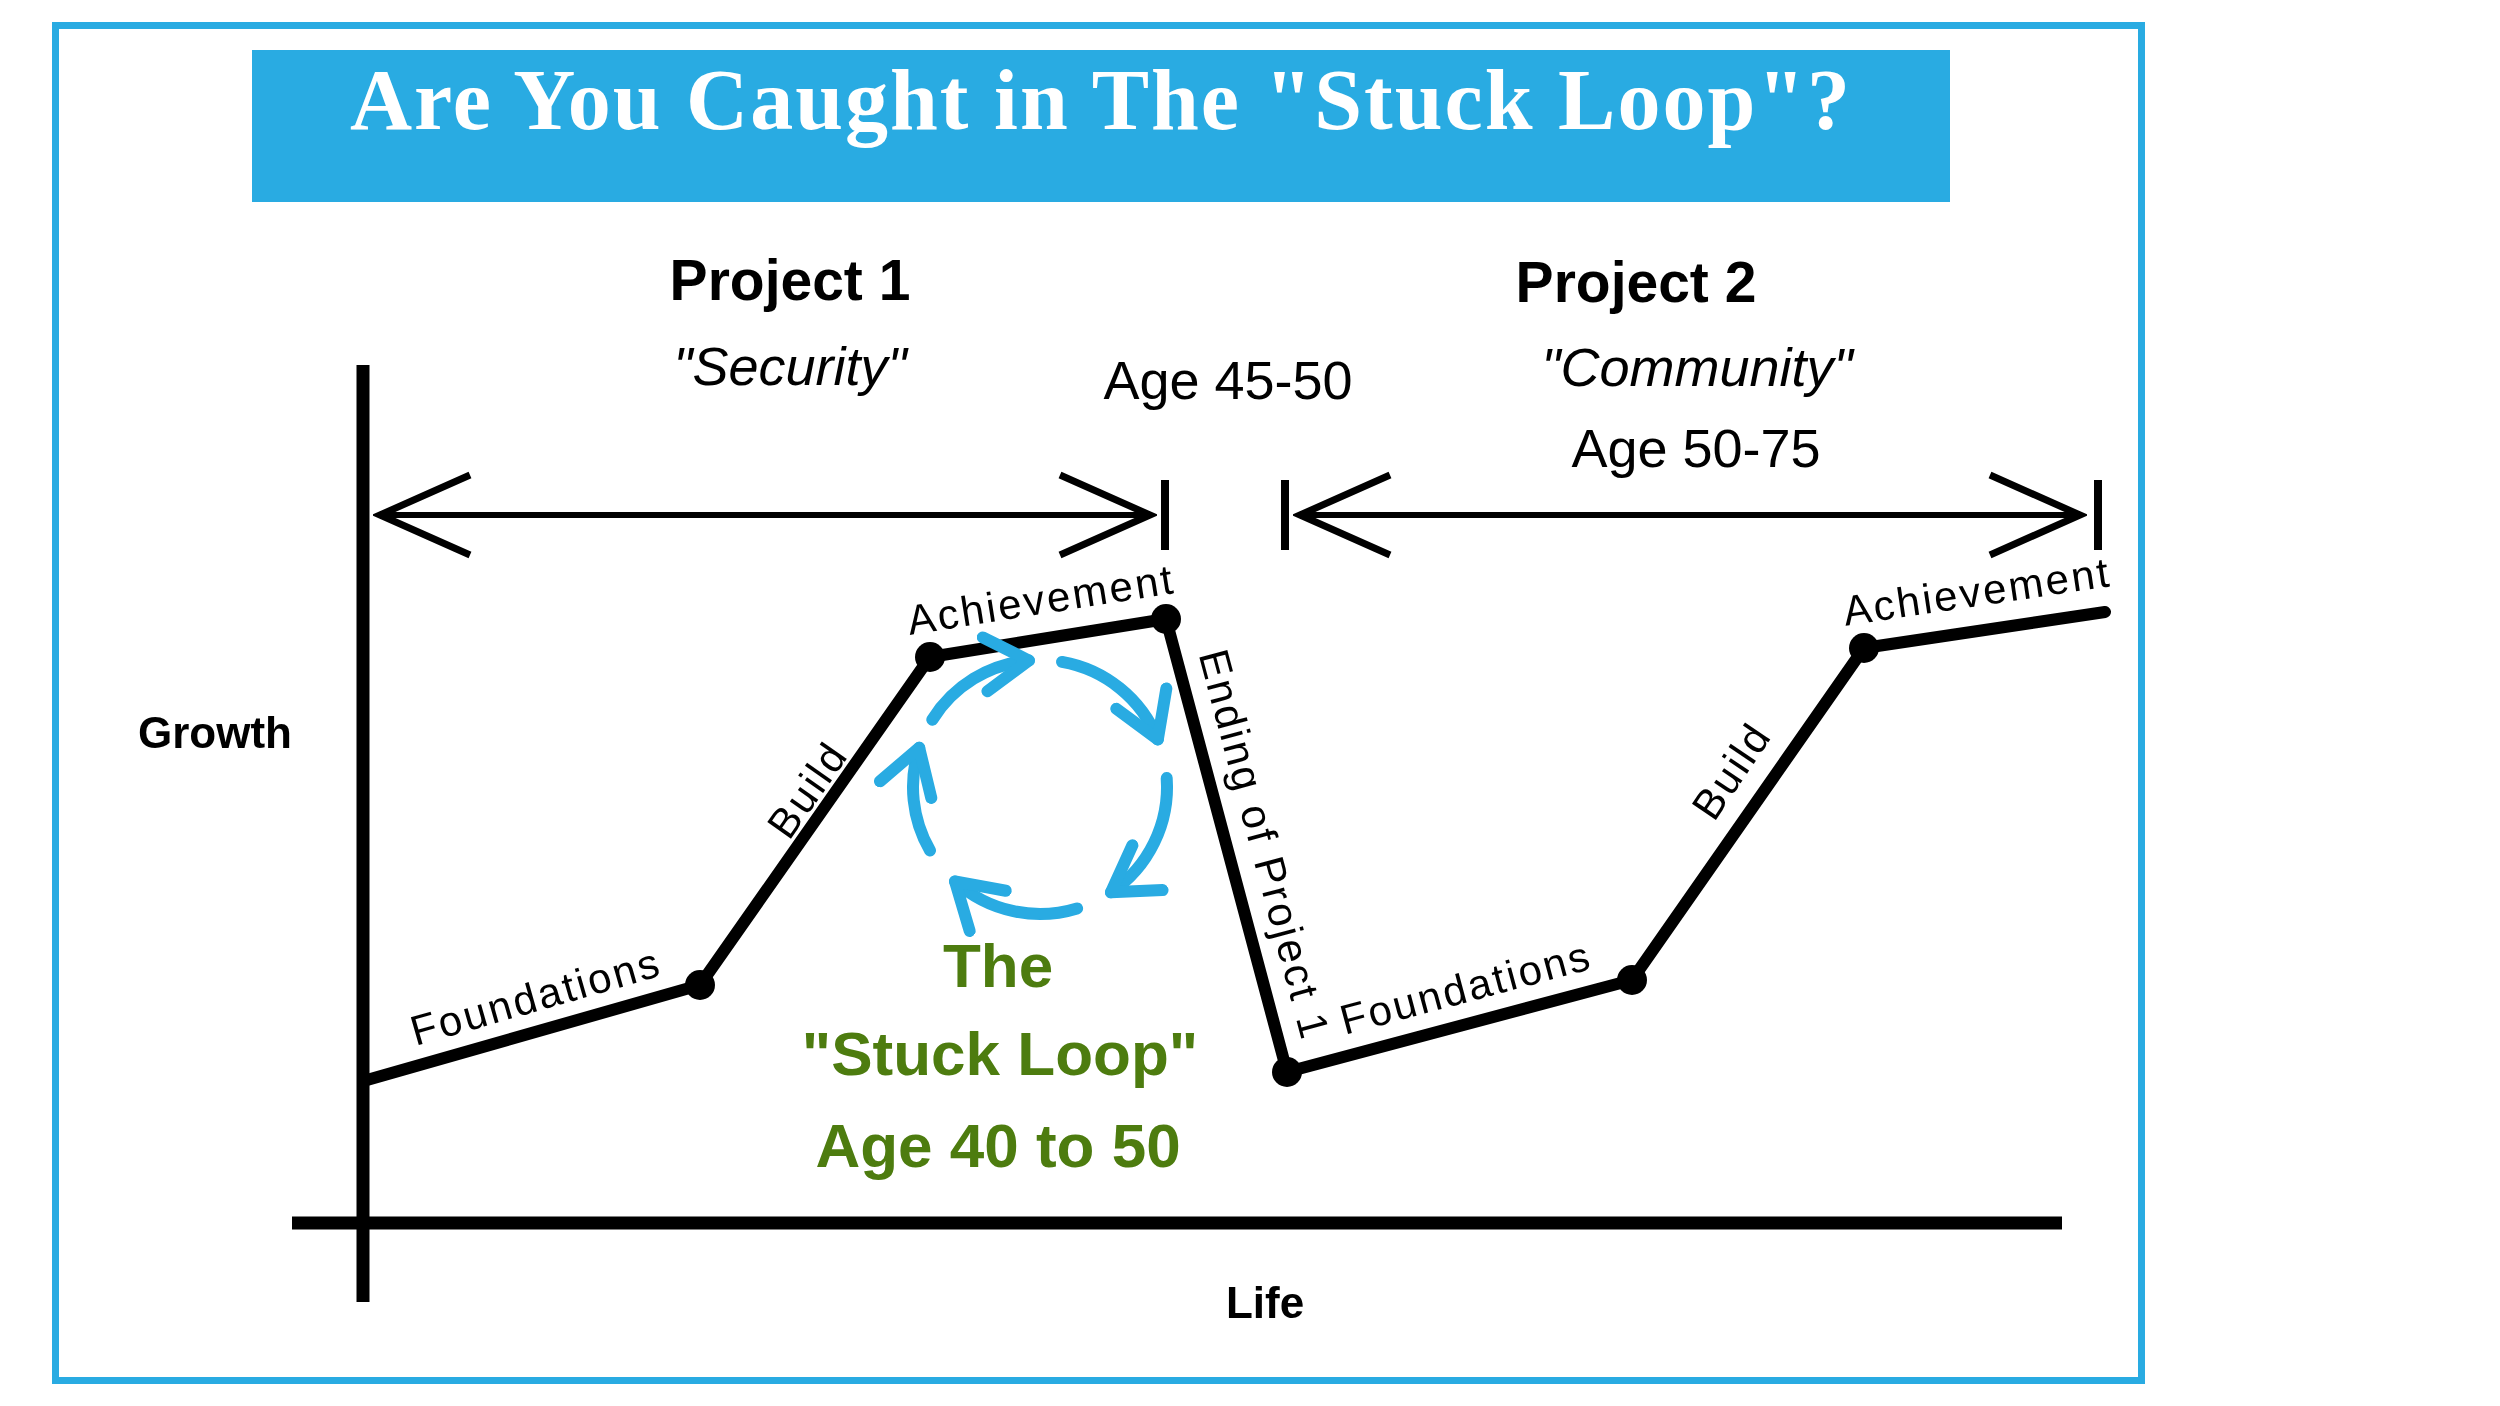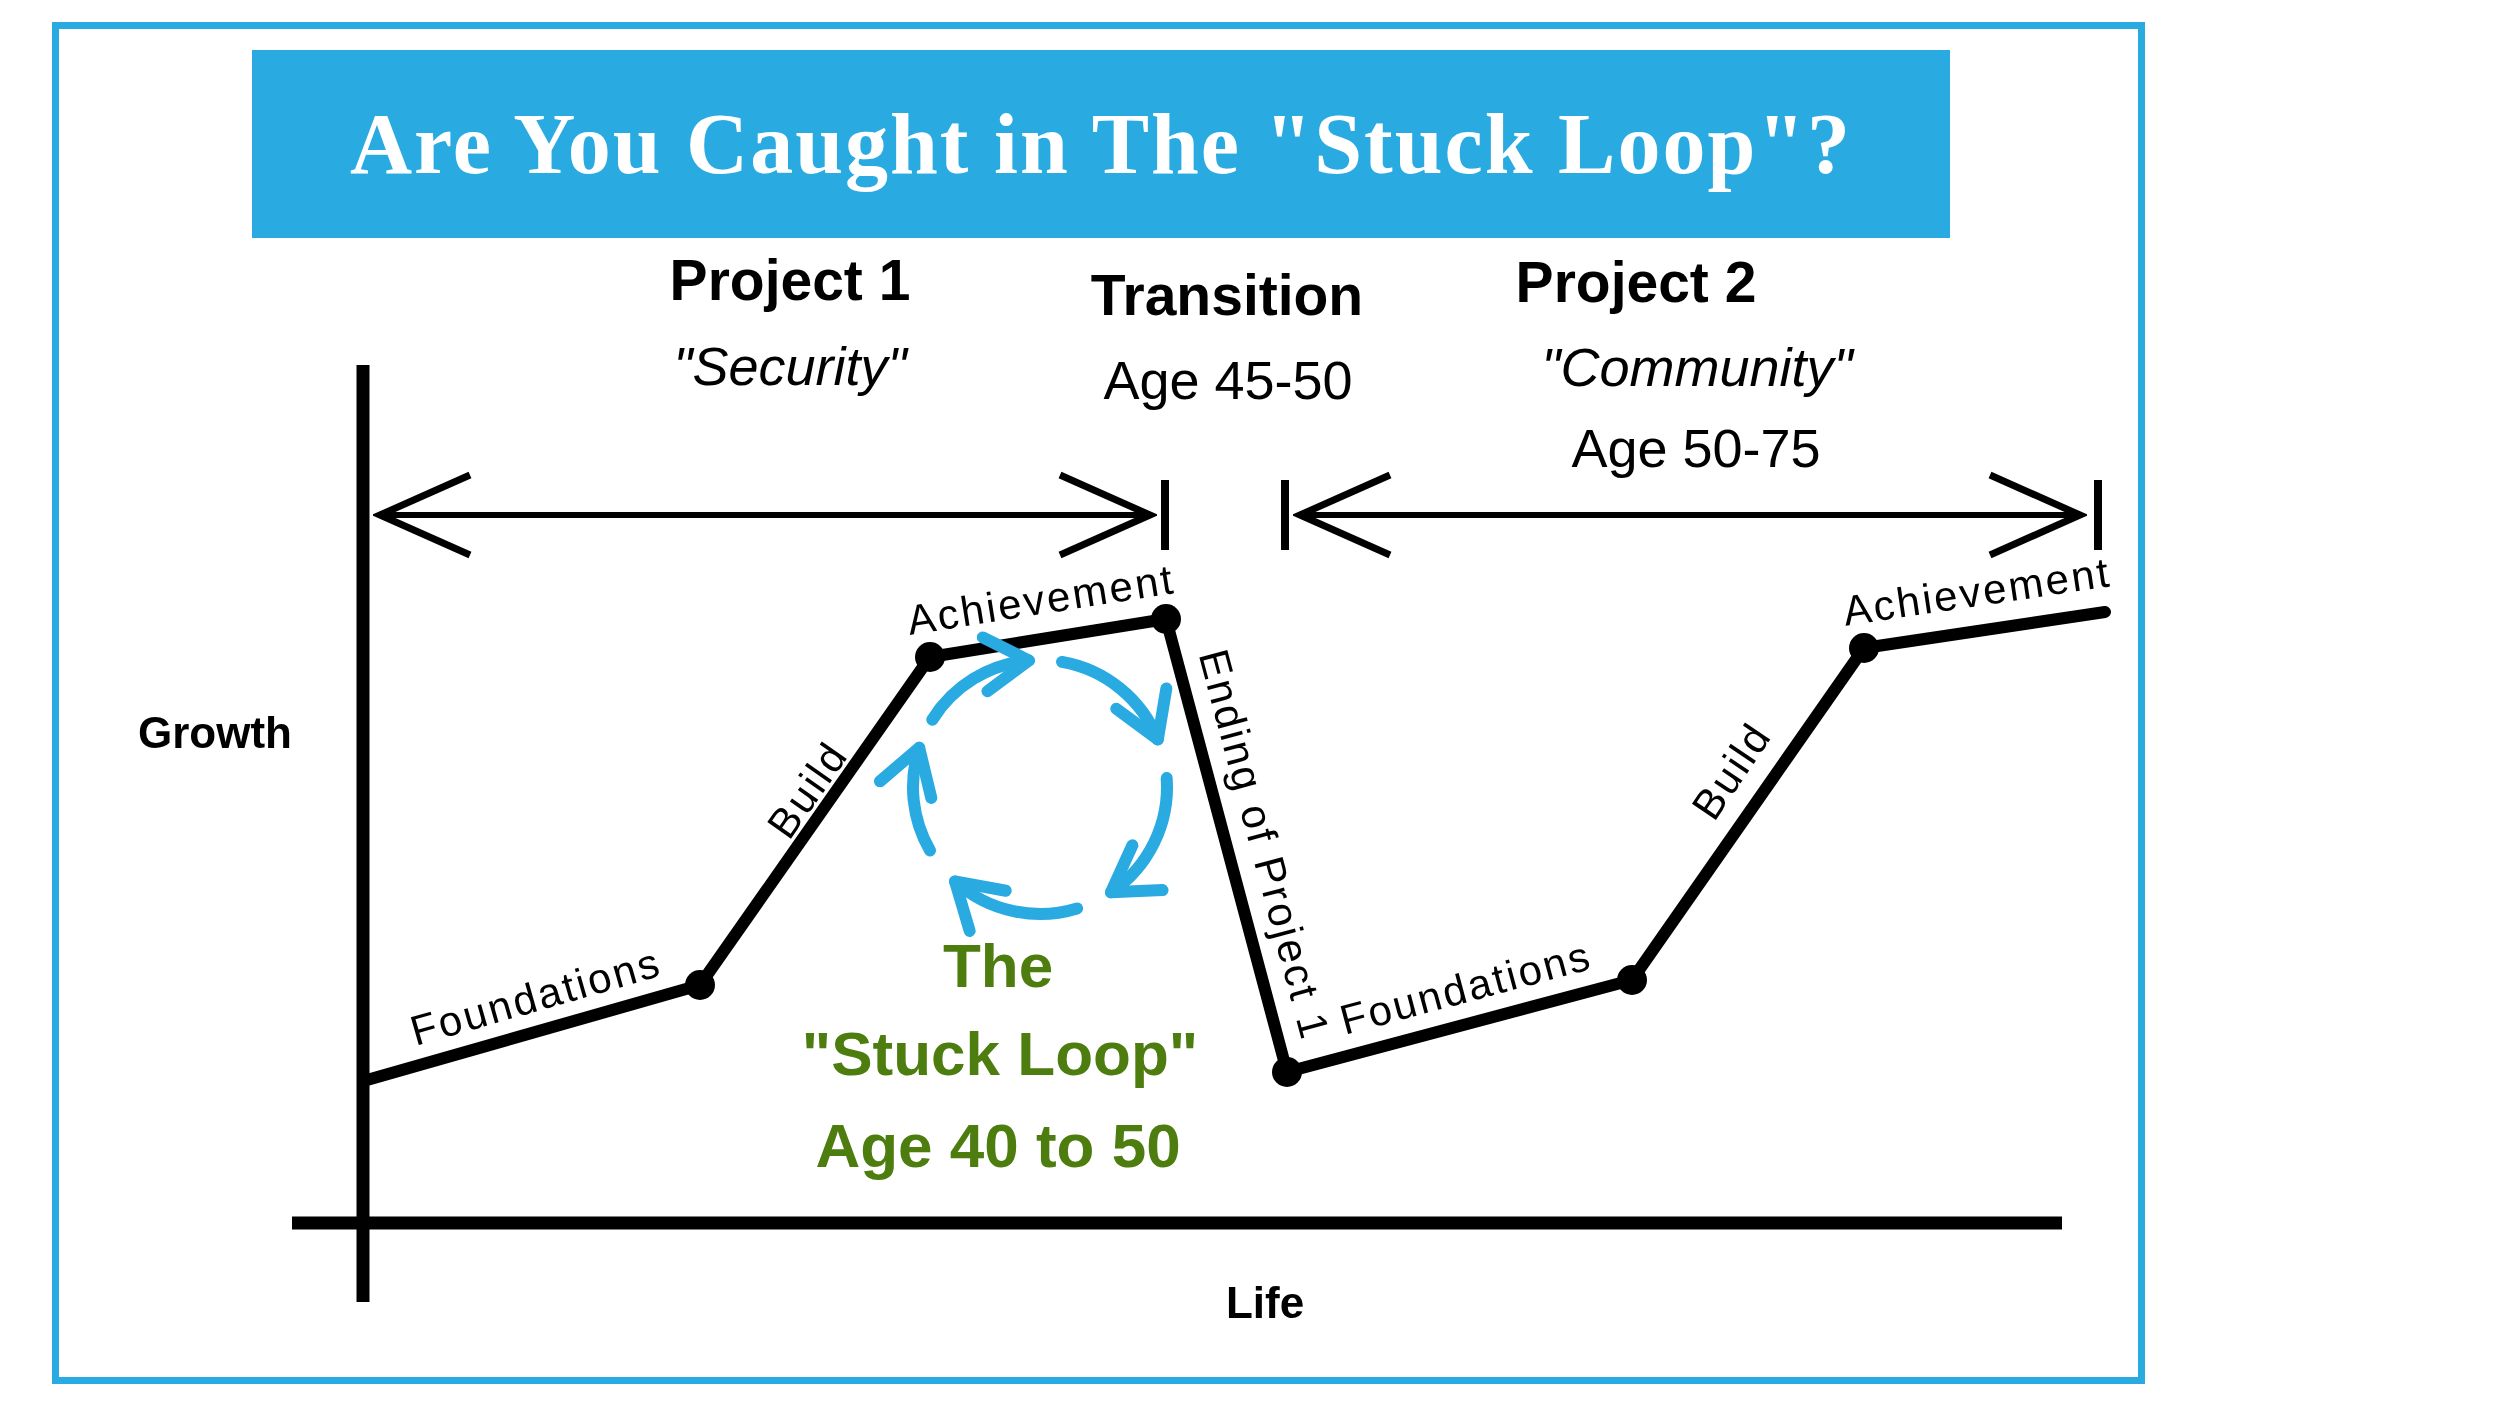--- a/index.html
+++ b/index.html
@@ -5,22 +5,22 @@
   html,body{margin:0;padding:0;background:#ffffff;}
   .canvas{
     position:relative;width:2500px;height:1406px;background:#ffffff;overflow:hidden;
     font-family:"Liberation Sans", sans-serif;color:#000;
   }
   .frame{
     position:absolute;left:52px;top:22px;width:2079px;height:1348px;
     border:7px solid #29ABE2;background:transparent;
   }
   .banner{
-    position:absolute;left:252px;top:50px;width:1698px;height:188px;
-    background:#29ABE2;display:flex;align-items:center;justify-content:center;
+    position:absolute;left:252px;top:50px;width:1698px;height:152px;
+    background:#29ABE2;display:flex;justify-content:center;
   }
   .title{
     font-family:"Liberation Serif", serif;font-weight:bold;color:#ffffff;
     font-size:86px;letter-spacing:2px;white-space:nowrap;
   }
   .lbl{position:absolute;transform:translate(-50%,-50%);white-space:nowrap;text-align:center;}
   .period-name{font-size:57px;font-weight:700;}
   .period-theme{font-size:54px;font-style:italic;}
   .period-age{font-size:54px;}
   .axis-lbl{font-size:44px;font-weight:700;}
@@ -38,21 +38,20 @@
 
   <div class="frame"></div>
 
   <div class="banner">
     <div class="title">Are You Caught in The "Stuck Loop"?</div>
   </div>
 
   <div class="lbl period-name" style="left:790px;top:280px;">Project 1</div>
   <div class="lbl period-theme" style="left:790px;top:366px;">"Security"</div>
 
-  <div class="lbl period-name" style="left:1227px;top:295px;">Transition</div>
   <div class="lbl period-age" style="left:1228px;top:380px;">Age 45-50</div>
 
   <div class="lbl period-name" style="left:1636px;top:282px;">Project 2</div>
   <div class="lbl period-theme" style="left:1697px;top:367px;">"Community"</div>
   <div class="lbl period-age" style="left:1696px;top:448px;">Age 50-75</div>
 
   <div class="lbl axis-lbl" style="left:215px;top:733px;">Growth</div>
   <div class="lbl axis-lbl" style="left:1265px;top:1303px;">Life</div>
 
   <div class="lbl loop-line" style="left:998px;top:965px;">The</div>

